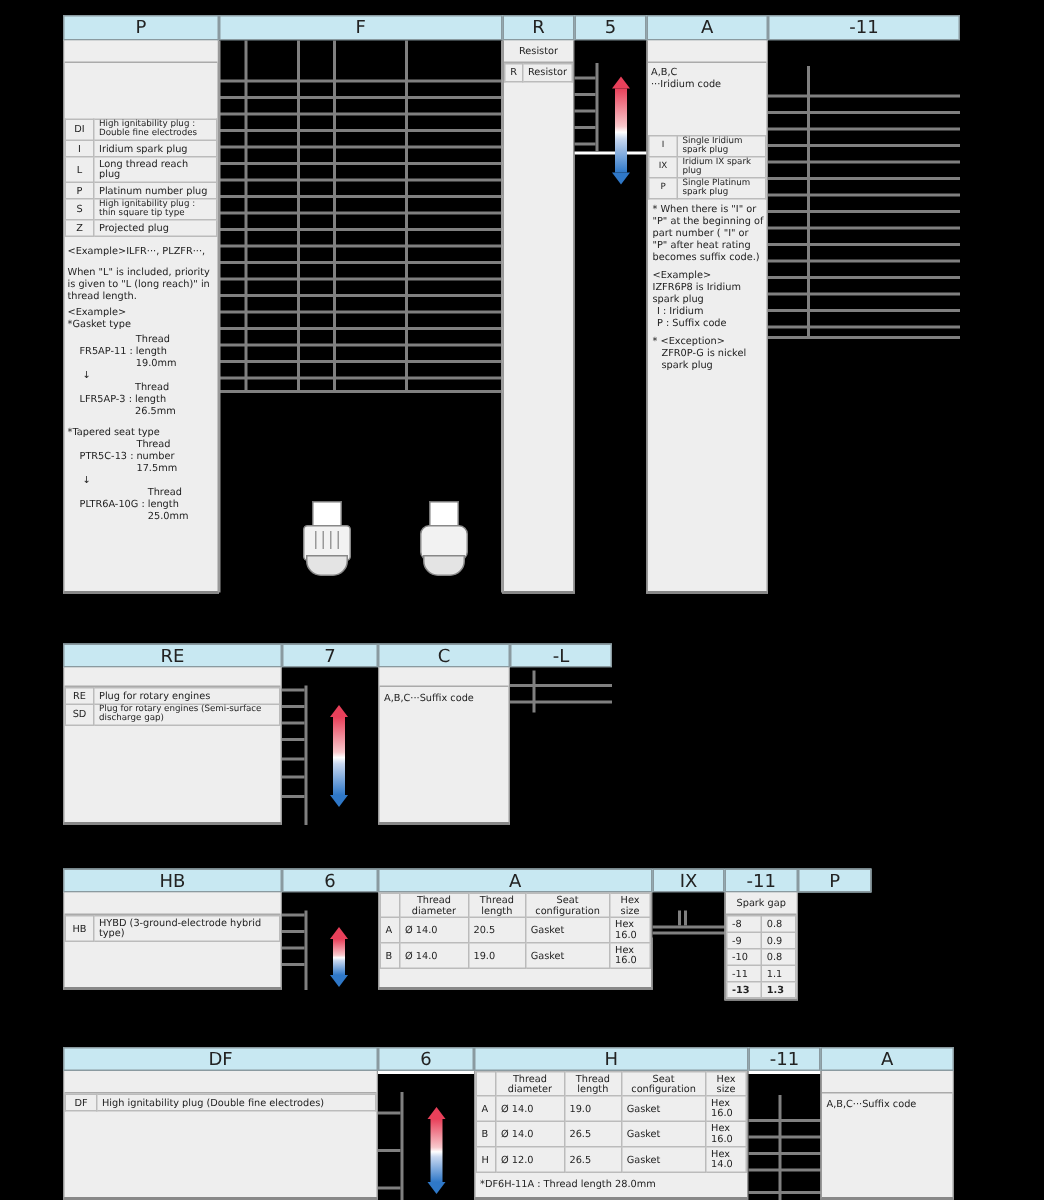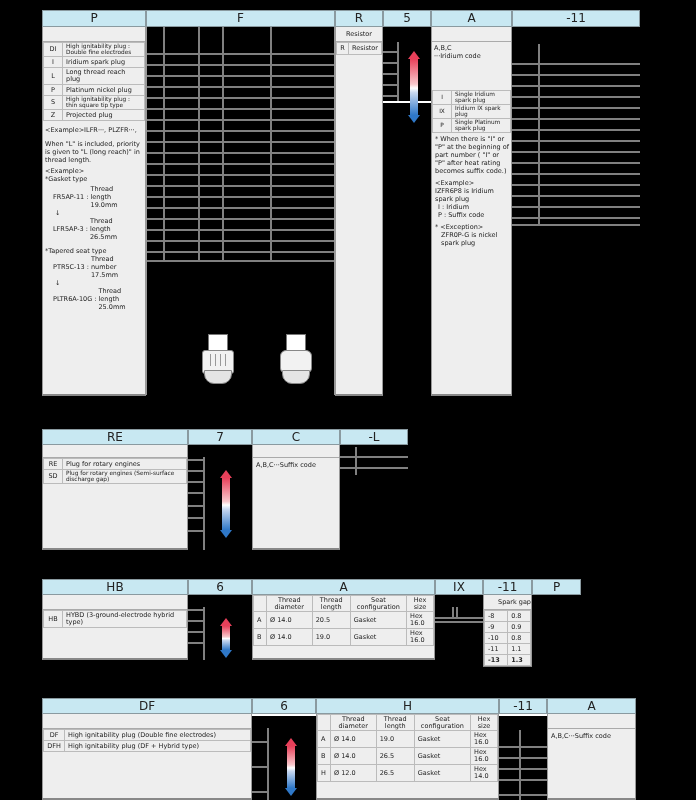--- a/index.html
+++ b/index.html
@@ -35,37 +35,37 @@
   <div class="abs hdr" style="left:42px;top:10px;width:104px;height:17px;">P</div>
   <div class="abs hdr" style="left:146px;top:10px;width:189px;height:17px;">F</div>
   <div class="abs hdr" style="left:335px;top:10px;width:48px;height:17px;">R</div>
   <div class="abs hdr" style="left:383px;top:10px;width:48px;height:17px;">5</div>
   <div class="abs hdr" style="left:431px;top:10px;width:81px;height:17px;">A</div>
   <div class="abs hdr" style="left:512px;top:10px;width:128px;height:17px;">-11</div>
 </div>
 
 <div class="abs panel" style="left:42px;top:27px;width:104px;height:369px;">
   <div class="sub" style="height:14px;"></div>
-  <table class="tbl" style="width:100%;">
+  <table class="tbl" style="width:100%;margin-top:37px;">
     <tbody>
         <tr style="height:11px;">
           <td class="code">DI</td>
           <td style="font-size:5.8px;line-height:5.5px;">High ignitability plug : Double fine electrodes</td>
         </tr>
     <tr style="height:11px;">
           <td class="code">I</td>
           <td>Iridium spark plug</td>
         </tr>
     <tr style="height:11px;">
           <td class="code">L</td>
           <td>Long thread reach plug</td>
         </tr>
     <tr style="height:11px;">
           <td class="code">P</td>
-          <td>Platinum nickel plug</td>
+          <td>Platinum number plug</td>
         </tr>
     <tr style="height:11px;">
           <td class="code">S</td>
           <td style="font-size:5.8px;line-height:5.5px;">High ignitability plug : thin square tip type</td>
         </tr>
     <tr style="height:11px;">
           <td class="code">Z</td>
           <td>Projected plug</td>
         </tr>
   </tbody>
@@ -324,21 +324,21 @@
   </tbody>
     </table>
 </div>
 <div class="abs grid" style="left:435px;top:595px;width:48px;height:30px;">
   <div class="gl-v" style="left:17px;top:12px;height:10px;"></div>
     <div class="gl-v" style="left:21px;top:12px;height:10px;"></div>
   <div class="gl-h" style="top:22px;"></div>
     <div class="gl-h" style="top:26px;"></div>
 </div>
 <div class="abs panel" style="left:483px;top:595px;width:49px;height:72px;">
-  <div class="sub txt" style="height:14px;text-align:right;line-height:14px;">Spark gap</div>
+  <div class="sub txt" style="height:14px;text-align:center;line-height:14px;">Spark gap</div>
   <table class="tbl" style="width:100%;">
     <tbody>
         <tr style="height:11px;">
           <td>-8</td>
           <td>0.8</td>
         </tr>
     <tr style="height:11px;">
           <td>-9</td>
           <td>0.9</td>
         </tr>
@@ -366,24 +366,20 @@
   <div class="abs hdr" style="left:547px;top:698px;width:89px;height:16px;">A</div>
 </div>
 <div class="abs panel" style="left:42px;top:714px;width:210px;height:86px;">
   <div class="sub" style="height:14px;"></div>
   <table class="tbl" style="width:100%;">
     <tbody>
         <tr style="height:11px;">
           <td class="code" style="width:14px;">DF</td>
           <td>High ignitability plug (Double fine electrodes)</td>
         </tr>
-    <tr style="height:11px;">
-          <td class="code" style="width:14px;">DFH</td>
-          <td>High ignitability plug (DF + Hybrid type)</td>
-        </tr>
   </tbody>
     </table>
 </div>
 <div class="abs grid" style="left:252px;top:714px;width:64px;height:86px;border-top:2px solid #fff;">
   <div class="gl-v" style="left:15px;top:12px;"></div>
   <div class="gl-h" style="top:25px;right:49px;"></div>
     <div class="gl-h" style="top:50px;right:49px;"></div>
   <div class="gl-h" style="top:75px;right:49px;"></div>
 </div>
 <div class="arrow" style="left:285px;top:738px;height:58px;">
@@ -417,20 +413,21 @@
     </tr>
     <tr style="height:11px;">
       <td>H</td>
           <td>Ø 12.0</td>
           <td>26.5</td>
           <td>Gasket</td>
           <td>Hex 14.0</td>
     </tr>
   </tbody>
     </table>
+  <div class="txt" style="padding:3px 3px;">*DF6H-11A : Thread length 28.0mm</div>
 </div>
 <div class="abs grid" style="left:499px;top:714px;width:48px;height:86px;border-top:2px solid #fff;">
   <div class="gl-v" style="left:20px;top:14px;"></div>
   <div class="gl-h" style="top:30px;"></div>
     <div class="gl-h" style="top:41px;"></div>
   <div class="gl-h" style="top:52px;"></div>
     <div class="gl-h" style="top:63px;"></div>
   <div class="gl-h" style="top:78px;"></div>
 </div>
 <div class="abs panel" style="left:547px;top:714px;width:89px;height:86px;">

